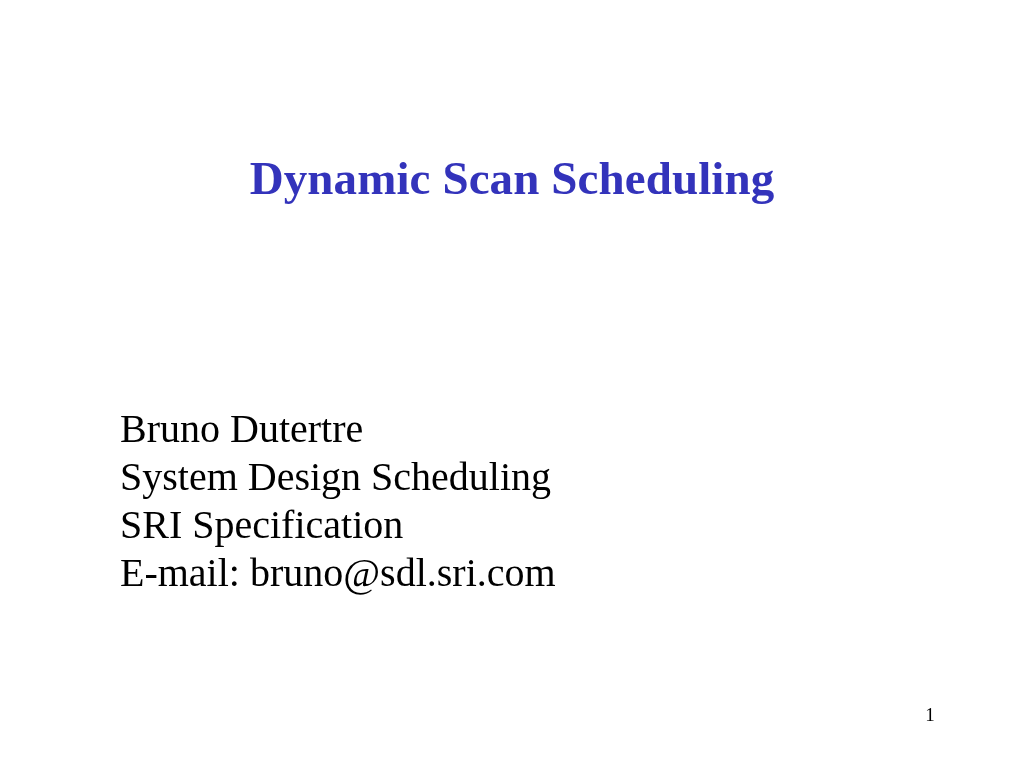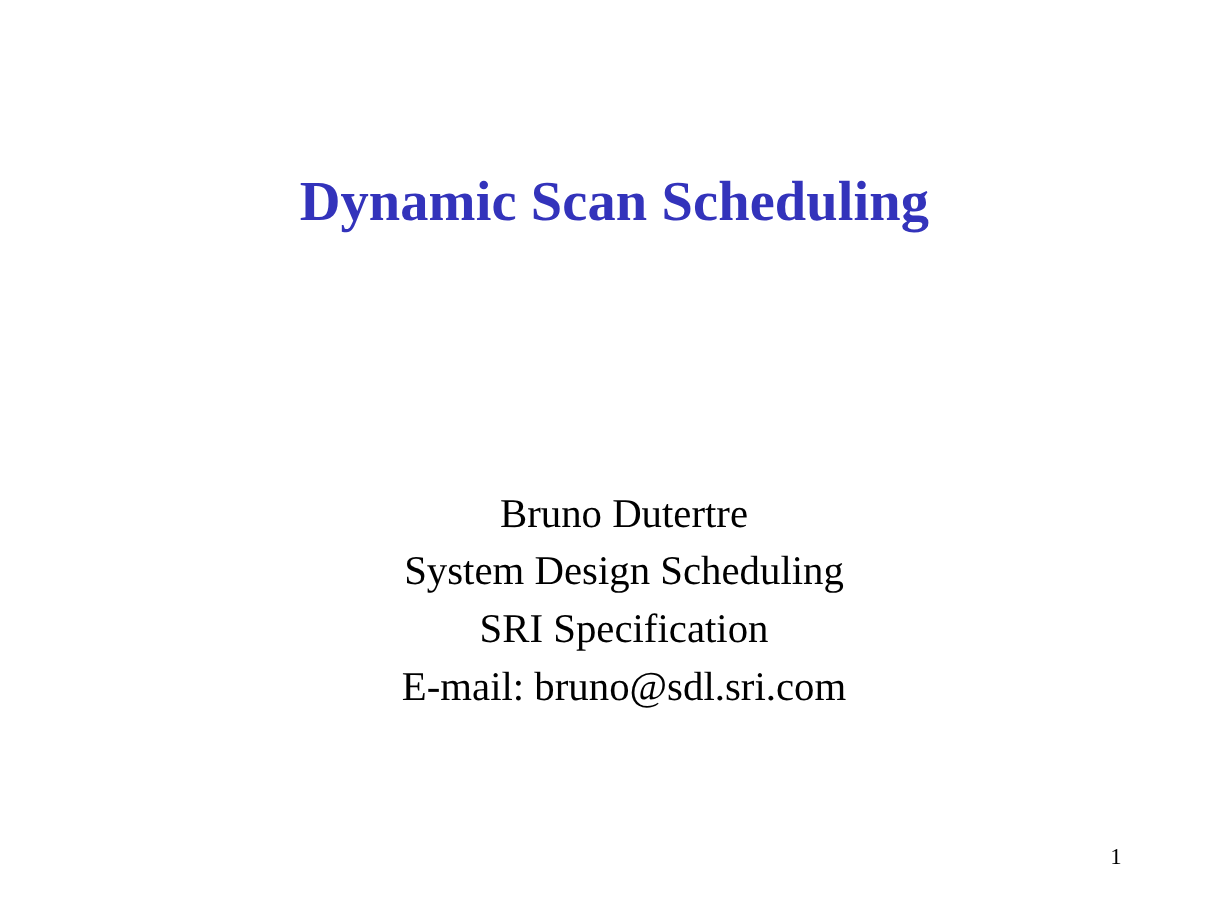--- a/index.html
+++ b/index.html
@@ -23,46 +23,45 @@
     top: 0;
     width: 1024px;
     height: 768px;
     background: #ffffff;
   }
 
   
   .slide-title {
     position: absolute;
     left: 112px;
-    top: 138px;
+    top: 148px;
     width: 800px;
     text-align: center;
     color: #3333bb;
     font-family: "Liberation Serif", "DejaVu Serif", serif;
     font-weight: bold;
     font-size: 47px;
     line-height: 60px;
     letter-spacing: 0.1px;
   }
   .slide-title .title-line {
     display: block;
     white-space: nowrap;
   }
 
   
   .slide-body {
     position: absolute;
     left: 120px;
     top: 405px;
     width: 800px;
-    text-align: center;
     color: #000000;
     font-family: "Liberation Serif", "DejaVu Serif", serif;
     font-weight: normal;
-    font-size: 34px;
+    font-size: 40px;
     line-height: 48px;
   }
   .slide-body .body-line {
     display: block;
     white-space: nowrap;
   }
 
   
   .page-number {
     position: absolute;

